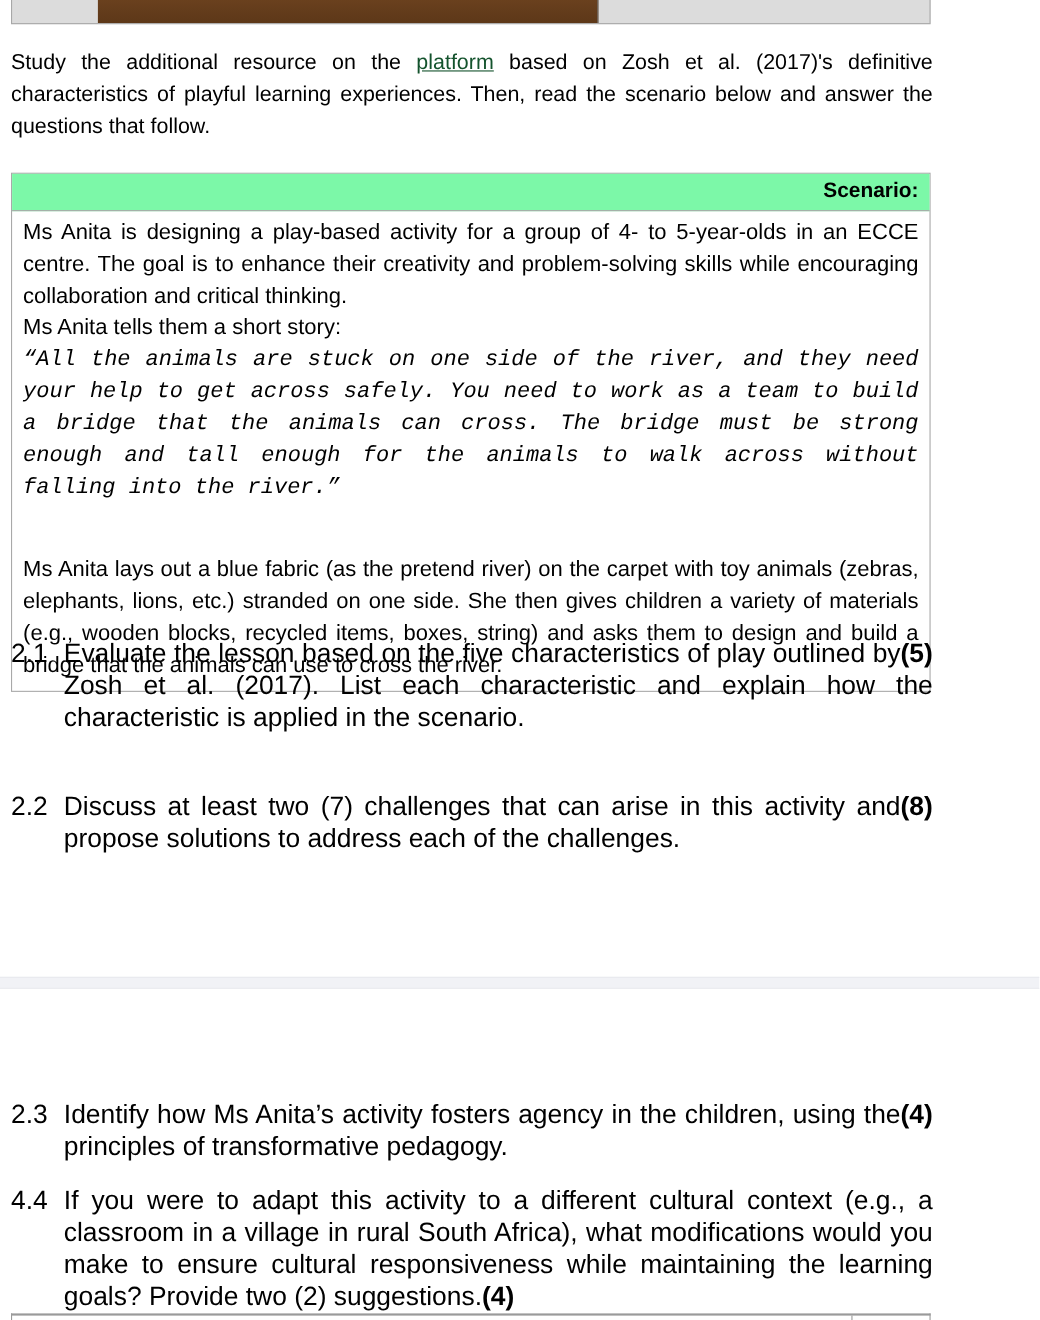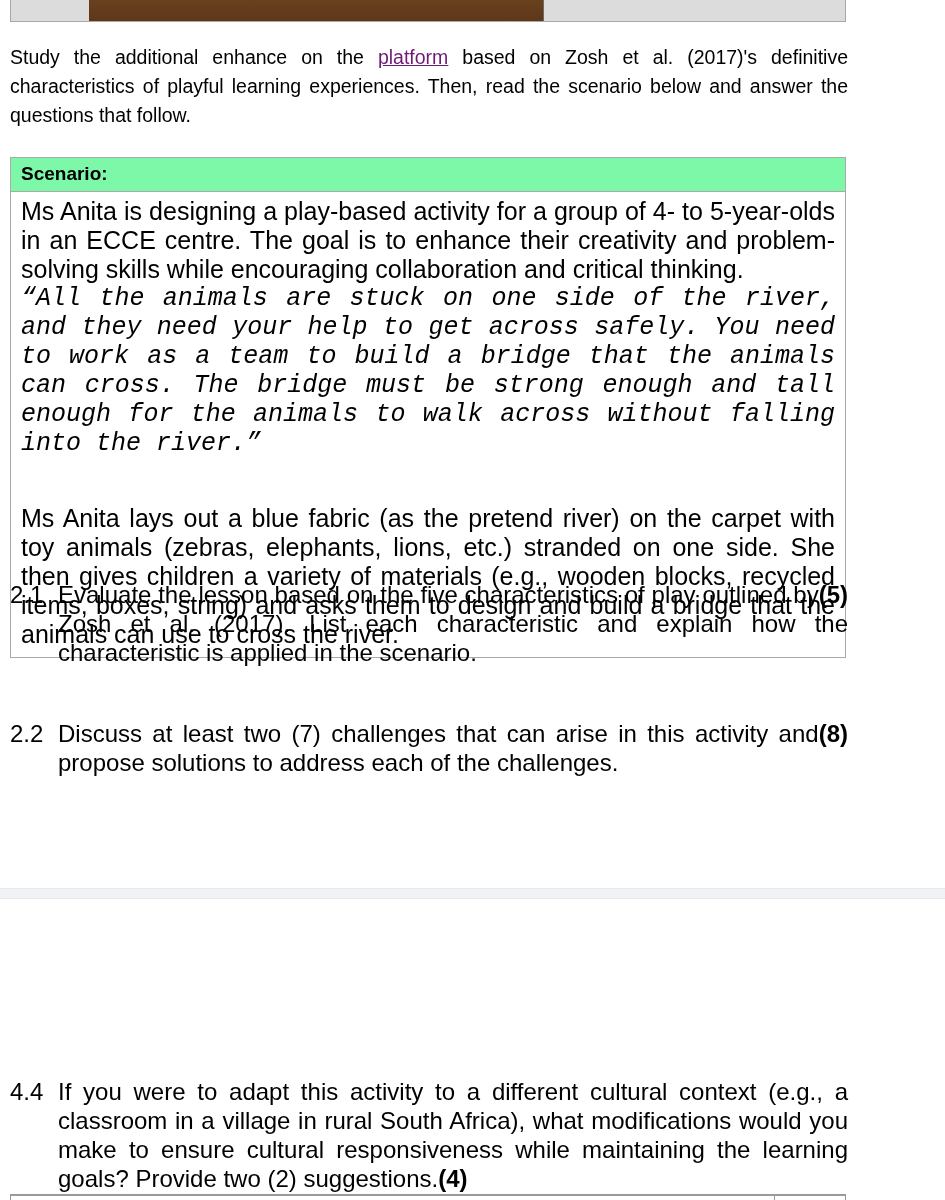--- a/index.html
+++ b/index.html
@@ -73,44 +73,45 @@
     position: absolute;
     left: 10px;
     top: 43px;
     width: 838px;
     font-size: 19.5px;
     line-height: 29px;
     text-align: justify;
     text-justify: inter-word;
   }
   .intro a {
-    color: #701a75;
+    color: #14532d;
   }
 
   
   .scenario-box {
     position: absolute;
     left: 10px;
     top: 157px;
     width: 836px;
     border: 1px solid #a9a9a9;
     background: #ffffff;
   }
   .scenario-head {
     background: #7cf8a8;
     border-bottom: 1px solid #a9a9a9;
     padding: 4px 10px 5px;
     font-size: 19px;
     font-weight: bold;
     line-height: 24px;
+    text-align: right;
   }
   .scenario-head .thin { font-weight: bold; }
   .scenario-body {
     padding: 5px 10px 8px;
-    font-size: 25px;
+    font-size: 20px;
     line-height: 29px;
   }
   .scenario-body p {
     margin: 0;
     text-align: justify;
     text-justify: inter-word;
   }
   .scenario-body p.story {
     font-style: italic;
     font-family: Liberation Mono, monospace;
@@ -186,26 +187,27 @@
 <div class="sheet" id="sheet-one">
 
   <div class="figure-frame">
     <div class="figure-image">
 
       <div class="fig-plank"></div>
 
     </div>
   </div>
 
-  <div class="intro"><span>Study the additional enhance on the </span><a href="#">platform</a><span> based on Zosh et al. (2017)'s definitive characteristics of playful learning experiences. Then, read the scenario below and answer the questions that follow.</span></div>
+  <div class="intro"><span>Study the additional resource on the </span><a href="#">platform</a><span> based on Zosh et al. (2017)'s definitive characteristics of playful learning experiences. Then, read the scenario below and answer the questions that follow.</span></div>
 
   <div class="scenario-box">
     <div class="scenario-head"><span>Scenario</span><span class="thin">:</span></div>
     <div class="scenario-body">
       <p>Ms Anita is designing a play-based activity for a group of 4- to 5-year-olds in an ECCE centre. The goal is to enhance their creativity and problem-solving skills while encouraging collaboration and critical thinking.</p>
+      <p>Ms Anita tells them a short story:</p>
       <p class="story">“All the animals are stuck on one side of the river, and they need your help to get across safely. You need to work as a team to build a bridge that the animals can cross. The bridge must be strong enough and tall enough for the animals to walk across without falling into the river.”</p>
       <p class="spaced">Ms Anita lays out a blue fabric (as the pretend river) on the carpet with toy animals (zebras, elephants, lions, etc.) stranded on one side. She then gives children a variety of materials (e.g., wooden blocks, recycled items, boxes, string) and asks them to design and build a bridge that the animals can use to cross the river.</p>
     </div>
   </div>
 
   <div class="q" id="q21">
     <span class="q-num">2.1</span>
     <div class="q-text"><span class="marks-right">(5)</span><span>Evaluate the lesson based on the five characteristics of play outlined by Zosh et al. (2017). List each characteristic and explain how the characteristic is applied in the scenario.</span></div>
   </div>
 
@@ -213,20 +215,24 @@
     <span class="q-num">2.2</span>
     <div class="q-text"><span class="marks-right">(8)</span><span>Discuss at least two (7) challenges that can arise in this activity and propose solutions to address each of the challenges.</span></div>
   </div>
 
 </div>
 
 <div id="page-gap"></div>
 
 <div class="sheet" id="sheet-two">
 
+  <div class="q" id="q23">
+    <span class="q-num">2.3</span>
+    <div class="q-text"><span class="marks-right">(4)</span><span>Identify how Ms Anita’s activity fosters agency in the children, using the principles of transformative pedagogy.</span></div>
+  </div>
 
   <div class="q" id="q24">
     <span class="q-num">4.4</span>
     <div class="q-text"><span>If you were to adapt this activity to a different cultural context (e.g., a classroom in a village in rural South Africa), what modifications would you make to ensure cultural responsiveness while maintaining the learning goals? Provide two (2) suggestions.</span><span class="tail-marks">(4)</span></div>
   </div>
 
   <div class="table-stub">
     <div class="divider"></div>
   </div>
 </div>

